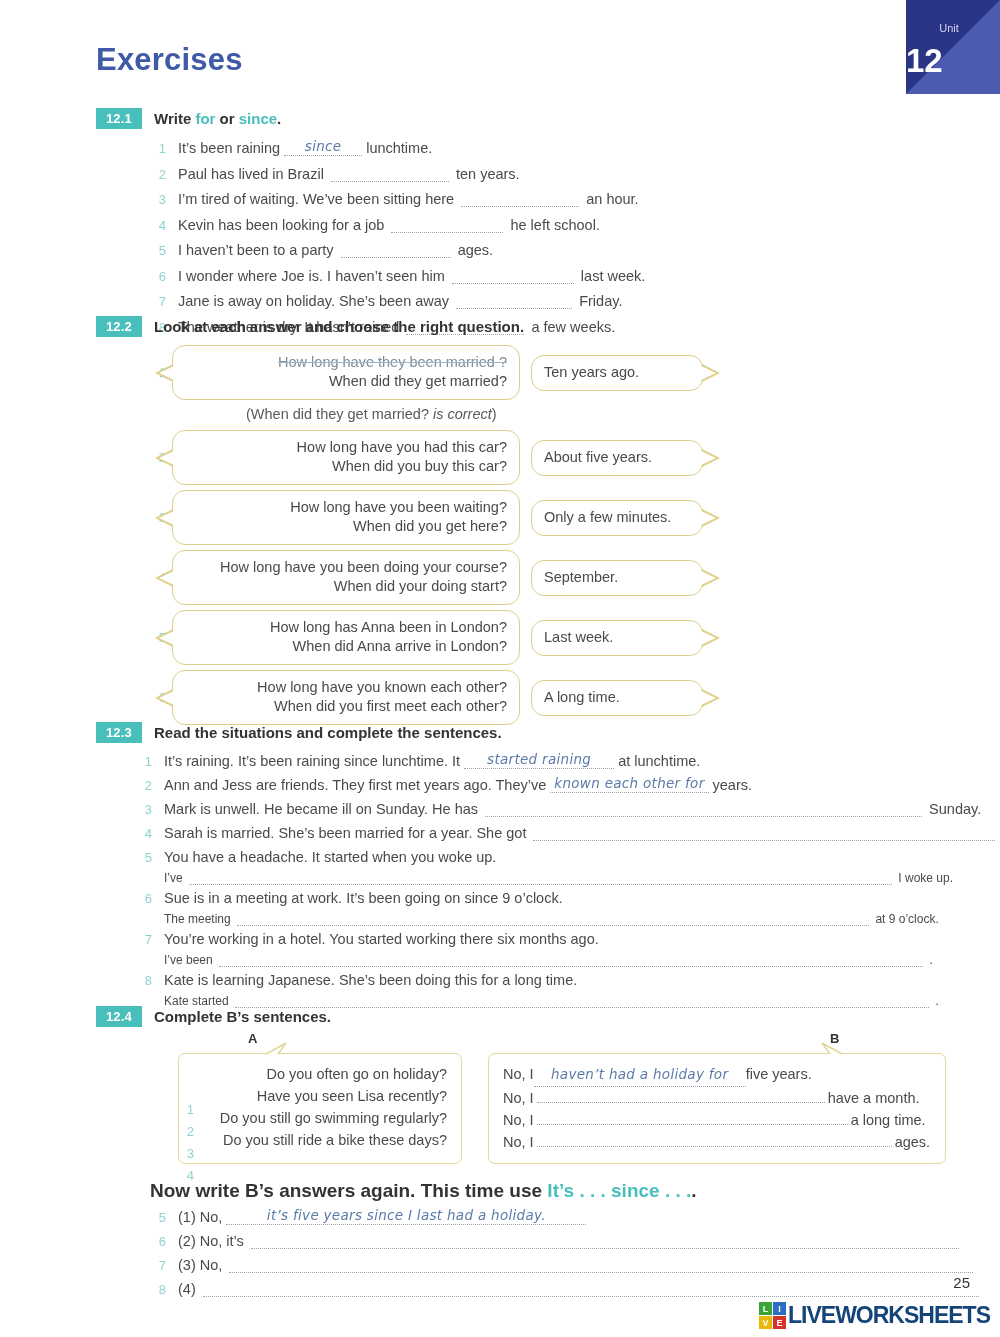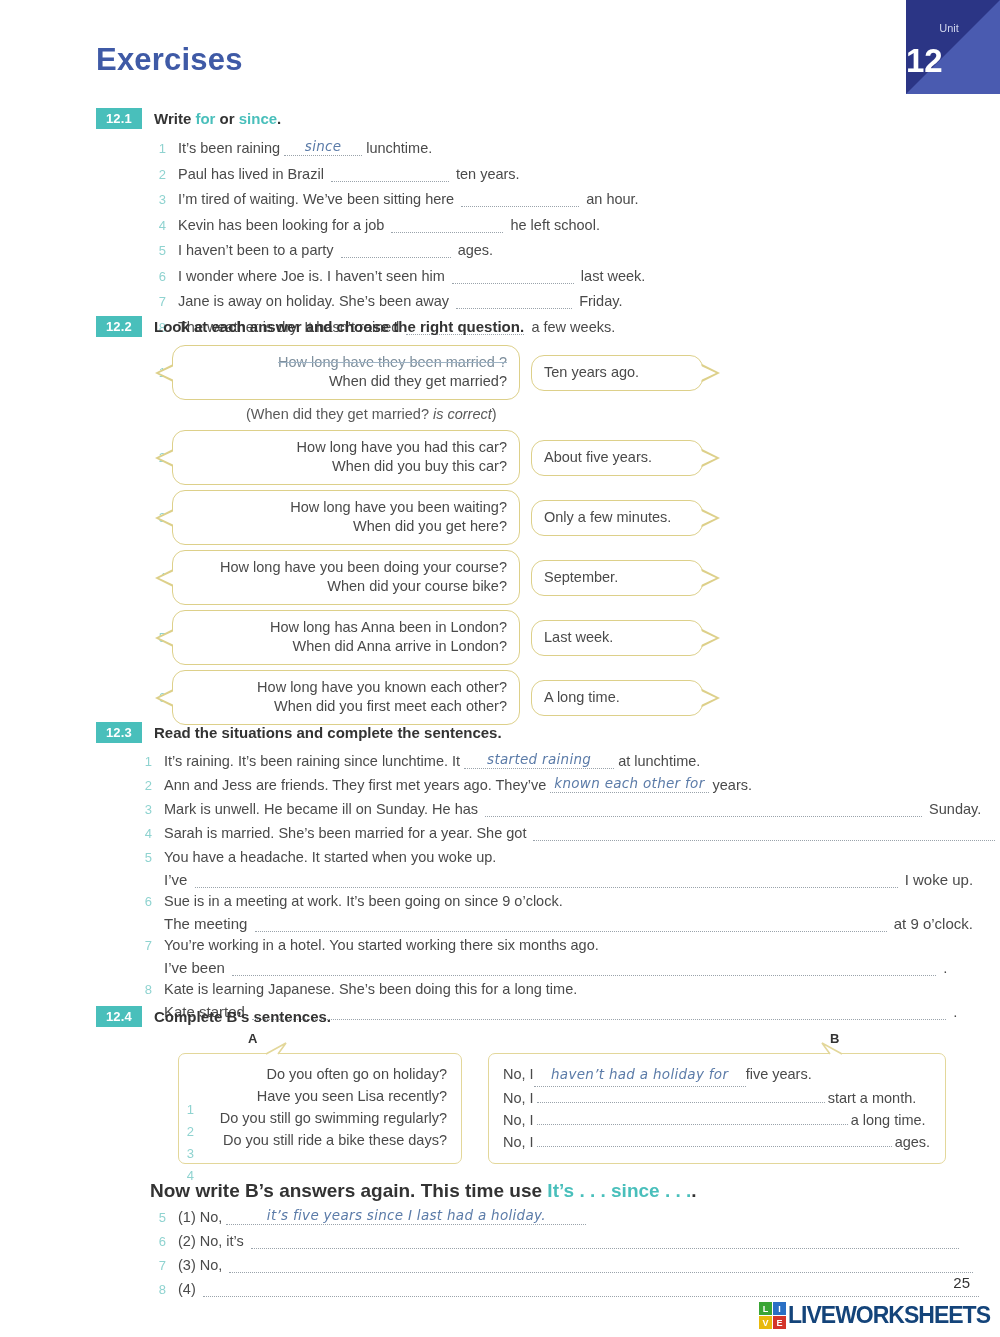--- a/index.html
+++ b/index.html
@@ -153,21 +153,21 @@
     margin-left: 150px; margin-top: 6px; margin-bottom: 8px;
     font-size: 14.5px; color: #5a5a5a;
   }
   .note122 i { font-style: italic; }
 
   
   .s123 { position: absolute; left: 96px; top: 722px; width: 880px; }
   .s123-list { margin-top: 8px; margin-left: 40px; }
   .row123 { display: flex; align-items: baseline; margin-bottom: 3px; }
   .row123 .txt { margin-left: 12px; font-size: 14.5px; white-space: nowrap; }
-  .cont123 { margin-left: 28px; font-size: 15px; white-space: nowrap; margin-bottom: 3px; }
+  .cont123 { margin-left: 28px; font-size: 12px; white-space: nowrap; margin-bottom: 3px; }
 
   
   .s124 { position: absolute; left: 96px; top: 1006px; width: 880px; }
   .ab-wrap { position: relative; margin-top: 26px; margin-left: 82px; display: flex; }
   .ab-label {
     position: absolute; font-weight: bold; font-size: 13px; color: #333;
     top: -22px;
   }
   .label-a { left: 70px; }
   .label-b { left: 652px; }
@@ -292,21 +292,21 @@
         <div class="bubble bubble-q tail-l">
           <div>How long have you been waiting?</div>
           <div>When did you get here?</div>
         </div>
         <div class="bubble bubble-a tail-r">Only a few minutes.</div>
       </div>
       <div class="bubble-row">
         <div class="qnum">4</div>
         <div class="bubble bubble-q tail-l">
           <div>How long have you been doing your course?</div>
-          <div>When did your course bike?</div>
+          <div>When did your doing start?</div>
         </div>
         <div class="bubble bubble-a tail-r">September.</div>
       </div>
       <div class="bubble-row">
         <div class="qnum">5</div>
         <div class="bubble bubble-q tail-l">
           <div>How long has Anna been in London?</div>
           <div>When did Anna arrive in London?</div>
         </div>
         <div class="bubble bubble-a tail-r">Last week.</div>
@@ -406,21 +406,21 @@
       </div>
     <div class="box124 box-b" id="box124b">
         <div class="r124">
           <span>No, I </span>
           <span class="hand" style="min-width: 212px;">haven’t had a holiday for</span>
           <span> five years.</span>
         </div>
         <div class="r124">
           <span>No, I </span>
           <span class="blank" style="width: 288px;"></span>
-          <span> start a month.</span>
+          <span> have a month.</span>
         </div>
         <div class="r124">
           <span>No, I </span>
           <span class="blank" style="width: 311px;"></span>
           <span> a long time.</span>
         </div>
         <div class="r124">
           <span>No, I </span>
           <span class="blank" style="width: 355px;"></span>
           <span> ages.</span>

